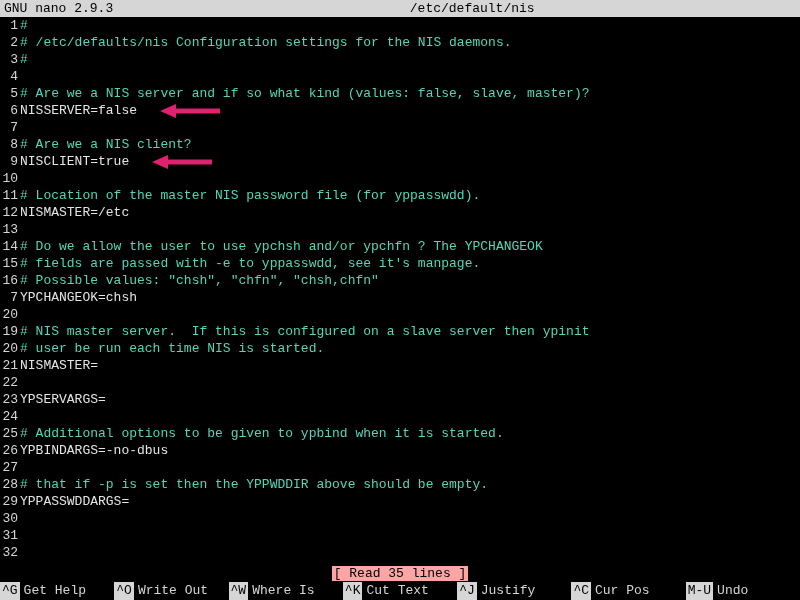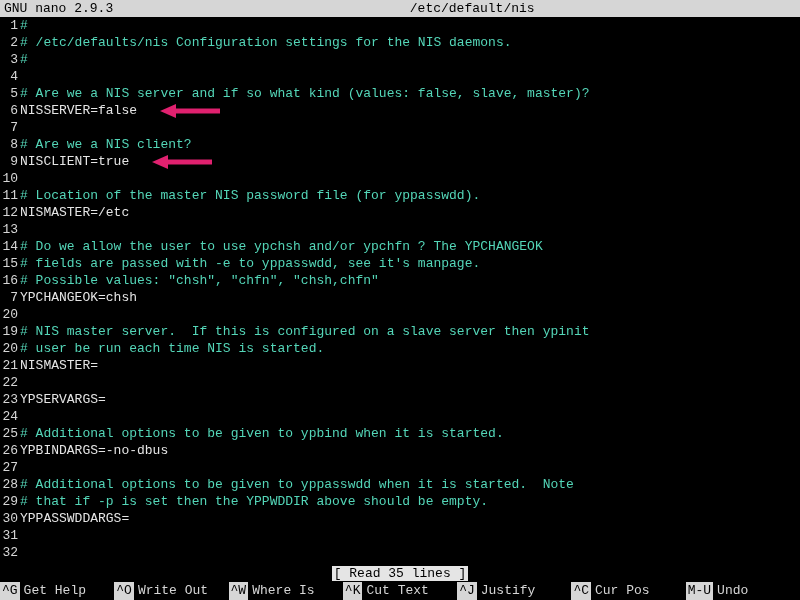--- a/index.html
+++ b/index.html
@@ -36,21 +36,21 @@
   .gutter div, .lines div.row { height: 17px; white-space: pre; }
   .lines { flex: 1; position: relative; }
   .comment { color: #54d6b8; } 
   .plain   { color: #e5e5e5; } 
   .status {
     text-align: center;
     height: 17px;
     color: #d6d6d6;
   }
   .status span.inv {
-    background: #e5e5e5;
+    background: #fca5a5;
     color: #000;
     padding: 0 2px;
   }
   .shortcuts {
     height: 34px;
     background: #000;
     color: #d6d6d6;
     display: flex;
     flex-direction: column;
   }
@@ -141,21 +141,20 @@
       <div class="row plain"></div>
       <div class="row comment"># NIS master server.  If this is configured on a slave server then ypinit</div>
       <div class="row comment"># user be run each time NIS is started.</div>
       <div class="row plain">NISMASTER=</div>
       <div class="row plain"></div>
       <div class="row plain">YPSERVARGS=</div>
       <div class="row plain"></div>
       <div class="row comment"># Additional options to be given to ypbind when it is started.</div>
       <div class="row plain">YPBINDARGS=-no-dbus</div>
       <div class="row plain"></div>
-      <div class="row comment"># Additional options to be given to yppasswdd when it is started.  Note</div>
       <div class="row comment"># that if -p is set then the YPPWDDIR above should be empty.</div>
       <div class="row plain">YPPASSWDDARGS=</div>
     </div>
 </div>
 
 <div class="status">
   <span class="inv">[ Read 35 lines ]</span>
 </div>
 
 <div class="shortcuts" id="shortcuts">

